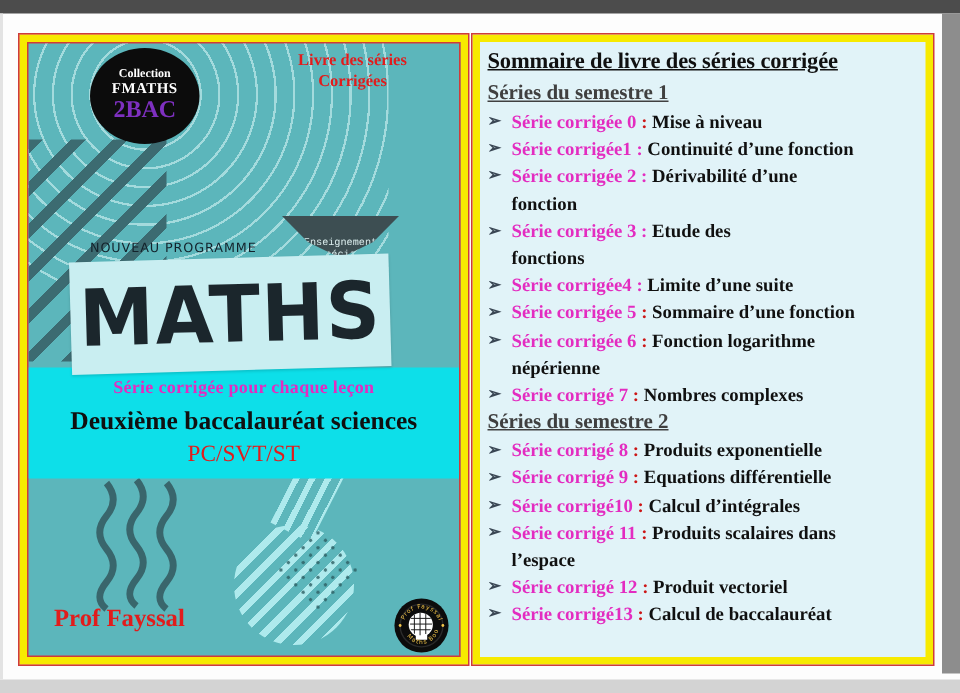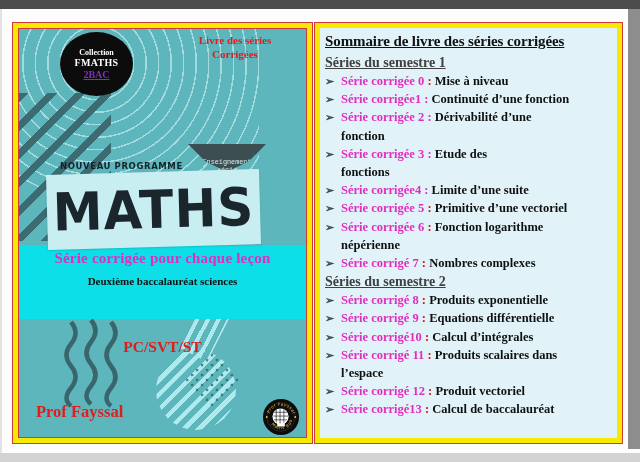--- a/index.html
+++ b/index.html
@@ -17,42 +17,42 @@
   .cover-inner{position:absolute;inset:0;border:1px solid #cf3b3b;overflow:hidden;background:#5cb6bb;}
   .rings{position:absolute;left:-60px;top:-70px;width:300px;height:230px;
          background:repeating-radial-gradient(circle at 138px 104px,transparent 0 11px,rgba(235,255,255,.5) 11px 12.5px);}
   .stripes{position:absolute;left:0px;top:64px;width:92px;height:148px;
            background:repeating-linear-gradient(135deg,#3c6b71 0 7px,transparent 7px 20px);}
   .oval{position:absolute;left:41px;top:3px;width:73px;height:64px;background:#0c0c0c;border-radius:50%;
         display:flex;flex-direction:column;align-items:center;justify-content:center;line-height:1.15;
         color:#fff;text-align:center;}
   .oval .c1{font-size:8px;font-weight:bold;}
   .oval .c2{font-size:10px;font-weight:bold;letter-spacing:.3px;}
-  .oval .c3{font-size:10px;font-weight:bold;color:#7e30c0;text-decoration:underline;}
+  .oval .c3{font-size:16px;font-weight:bold;color:#7e30c0;}
   .red-title{position:absolute;left:148px;top:5px;width:136px;text-align:center;color:#e11c1c;
              font-size:11px;font-weight:bold;line-height:1.25;}
   .features{position:absolute;left:140px;top:58px;right:0;height:57px;background:#0ddfe9;
             padding:4px 0 0 4px;box-sizing:border-box;}
   .feat{font-size:14.5px;font-weight:bold;color:#e32cc0;line-height:24px;white-space:nowrap;}
   .feat .arrow{color:#e11c1c;font-size:12px;}
   .nouveau{position:absolute;left:41px;top:132px;font-family:"DejaVu Sans",sans-serif;
-           font-size:8.5px;font-weight:bold;color:#13222b;letter-spacing:.6px;}
+           font-size:8.5px;font-weight:normal;color:#13222b;letter-spacing:.6px;}
   .spec{position:absolute;left:169px;top:115px;width:78px;height:28px;background:#3d4e52;
         clip-path:polygon(0 0,100% 0,78% 62%,50% 100%,22% 62%);color:#d9ecec;text-align:center;
         font-family:Liberation Mono, monospace;font-size:6.8px;line-height:1.25;padding-top:14px;box-sizing:border-box;}
   .mathsbox{position:absolute;left:28px;top:143px;width:213px;height:75px;background:#c9eef1;
             transform:rotate(-1.6deg);display:flex;align-items:center;justify-content:center;z-index:2;
             box-shadow:0 1px 2px rgba(0,0,0,.15);}
   .mathsword{font-family:"DejaVu Sans",sans-serif;font-size:50px;font-weight:800;color:#1b262c;
              letter-spacing:1px;transform:scaleY(1.05);}
   .band{position:absolute;left:0;top:216px;width:100%;height:74px;background:#0ddfe9;text-align:center;
         padding-top:2px;box-sizing:border-box;z-index:1;}
-  .band .tag{font-size:15px;font-weight:bold;color:#e32cc0;line-height:23px;letter-spacing:.2px;}
-  .band .sub{font-size:11px;font-weight:bold;color:#101010;line-height:22px;}
-  .band .str{font-size:15.5px;font-weight:bold;color:#e11c1c;line-height:22px;margin-top:44px;}
+  .band .tag{font-size:12px;font-weight:bold;color:#e32cc0;line-height:23px;letter-spacing:.2px;}
+  .band .sub{font-size:17px;font-weight:bold;color:#101010;line-height:22px;}
+  .band .str{font-size:15.5px;font-weight:normal;color:#e11c1c;line-height:22px;}
   .waves{position:absolute;left:42px;top:289px;}
   .deco-circle{position:absolute;left:137px;top:321px;width:80px;height:80px;border-radius:50%;
                background:repeating-linear-gradient(135deg,#aeeaed 0 4.5px,transparent 4.5px 10.5px);}
   .deco-dots{position:absolute;left:172px;top:330px;width:42px;height:42px;transform:rotate(45deg);
              background:radial-gradient(#2c5f63 1px,transparent 1.4px);background-size:7px 7px;opacity:.8;}
   .deco-rays{position:absolute;left:176px;top:258px;width:30px;height:72px;transform:rotate(27deg);
              background:repeating-linear-gradient(90deg,#aeeaed 0 4px,transparent 4px 9.5px);}
   .author{position:absolute;left:17px;top:373px;font-size:16.5px;font-weight:bold;color:#e11c1c;}
   .seal{position:absolute;left:243px;top:369px;}
 
@@ -150,31 +150,31 @@
           <textPath href="#arcTop" startOffset="12%">Prof Fayssal</textPath>
         </text>
         <text font-size="4.2" fill="#f4c64a" font-family="DejaVu Sans" letter-spacing="0.8">
           <textPath href="#arcBot" startOffset="18%">Maths Book</textPath>
         </text>
       </svg>
     </div>
   </div>
 
   <div class="toc">
-    <div class="toc-title">Sommaire de livre des séries corrigées</div>
+    <div class="toc-title">Sommaire de livre des séries corrigée</div>
     <div id="toc-sections">
         <div class="sem-heading">Séries du semestre 1</div>
         <div class="toc-item"><span class="bullet">➢</span><span class="lnk">Série corrigée 0</span><span class="sep"> : </span><span class="desc">Mise à niveau</span></div>
         <div class="toc-item"><span class="bullet">➢</span><span class="lnk">Série corrigée1 :</span> <span class="desc">Continuité d’une fonction</span></div>
         <div class="toc-item"><span class="bullet">➢</span><span class="lnk">Série corrigée 2 :</span> <span class="desc">Dérivabilité d’une
 fonction</span></div>
         <div class="toc-item"><span class="bullet">➢</span><span class="lnk">Série corrigée 3 :</span> <span class="desc">Etude des
 fonctions</span></div>
         <div class="toc-item"><span class="bullet">➢</span><span class="lnk">Série corrigée4 :</span> <span class="desc">Limite d’une suite</span></div>
-        <div class="toc-item"><span class="bullet">➢</span><span class="lnk">Série corrigée 5</span><span class="sep"> : </span><span class="desc">Primitive d’une vectoriel</span></div>
+        <div class="toc-item"><span class="bullet">➢</span><span class="lnk">Série corrigée 5</span><span class="sep"> : </span><span class="desc">Sommaire d’une fonction</span></div>
         <div class="toc-item"><span class="bullet">➢</span><span class="lnk">Série corrigée 6</span><span class="sep"> : </span><span class="desc">Fonction logarithme
 népérienne</span></div>
         <div class="toc-item"><span class="bullet">➢</span><span class="lnk">Série corrigé 7</span><span class="sep"> : </span><span class="desc">Nombres complexes</span></div>
         <div class="sem-heading">Séries du semestre 2</div>
         <div class="toc-item"><span class="bullet">➢</span><span class="lnk">Série corrigé 8</span><span class="sep"> : </span><span class="desc">Produits exponentielle</span></div>
         <div class="toc-item"><span class="bullet">➢</span><span class="lnk">Série corrigé 9</span><span class="sep"> : </span><span class="desc">Equations différentielle</span></div>
         <div class="toc-item"><span class="bullet">➢</span><span class="lnk">Série corrigé10</span><span class="sep"> : </span><span class="desc">Calcul d’intégrales</span></div>
         <div class="toc-item"><span class="bullet">➢</span><span class="lnk">Série corrigé 11</span><span class="sep"> : </span><span class="desc">Produits scalaires dans
 l’espace</span></div>
         <div class="toc-item"><span class="bullet">➢</span><span class="lnk">Série corrigé 12</span><span class="sep"> : </span><span class="desc">Produit vectoriel</span></div>

